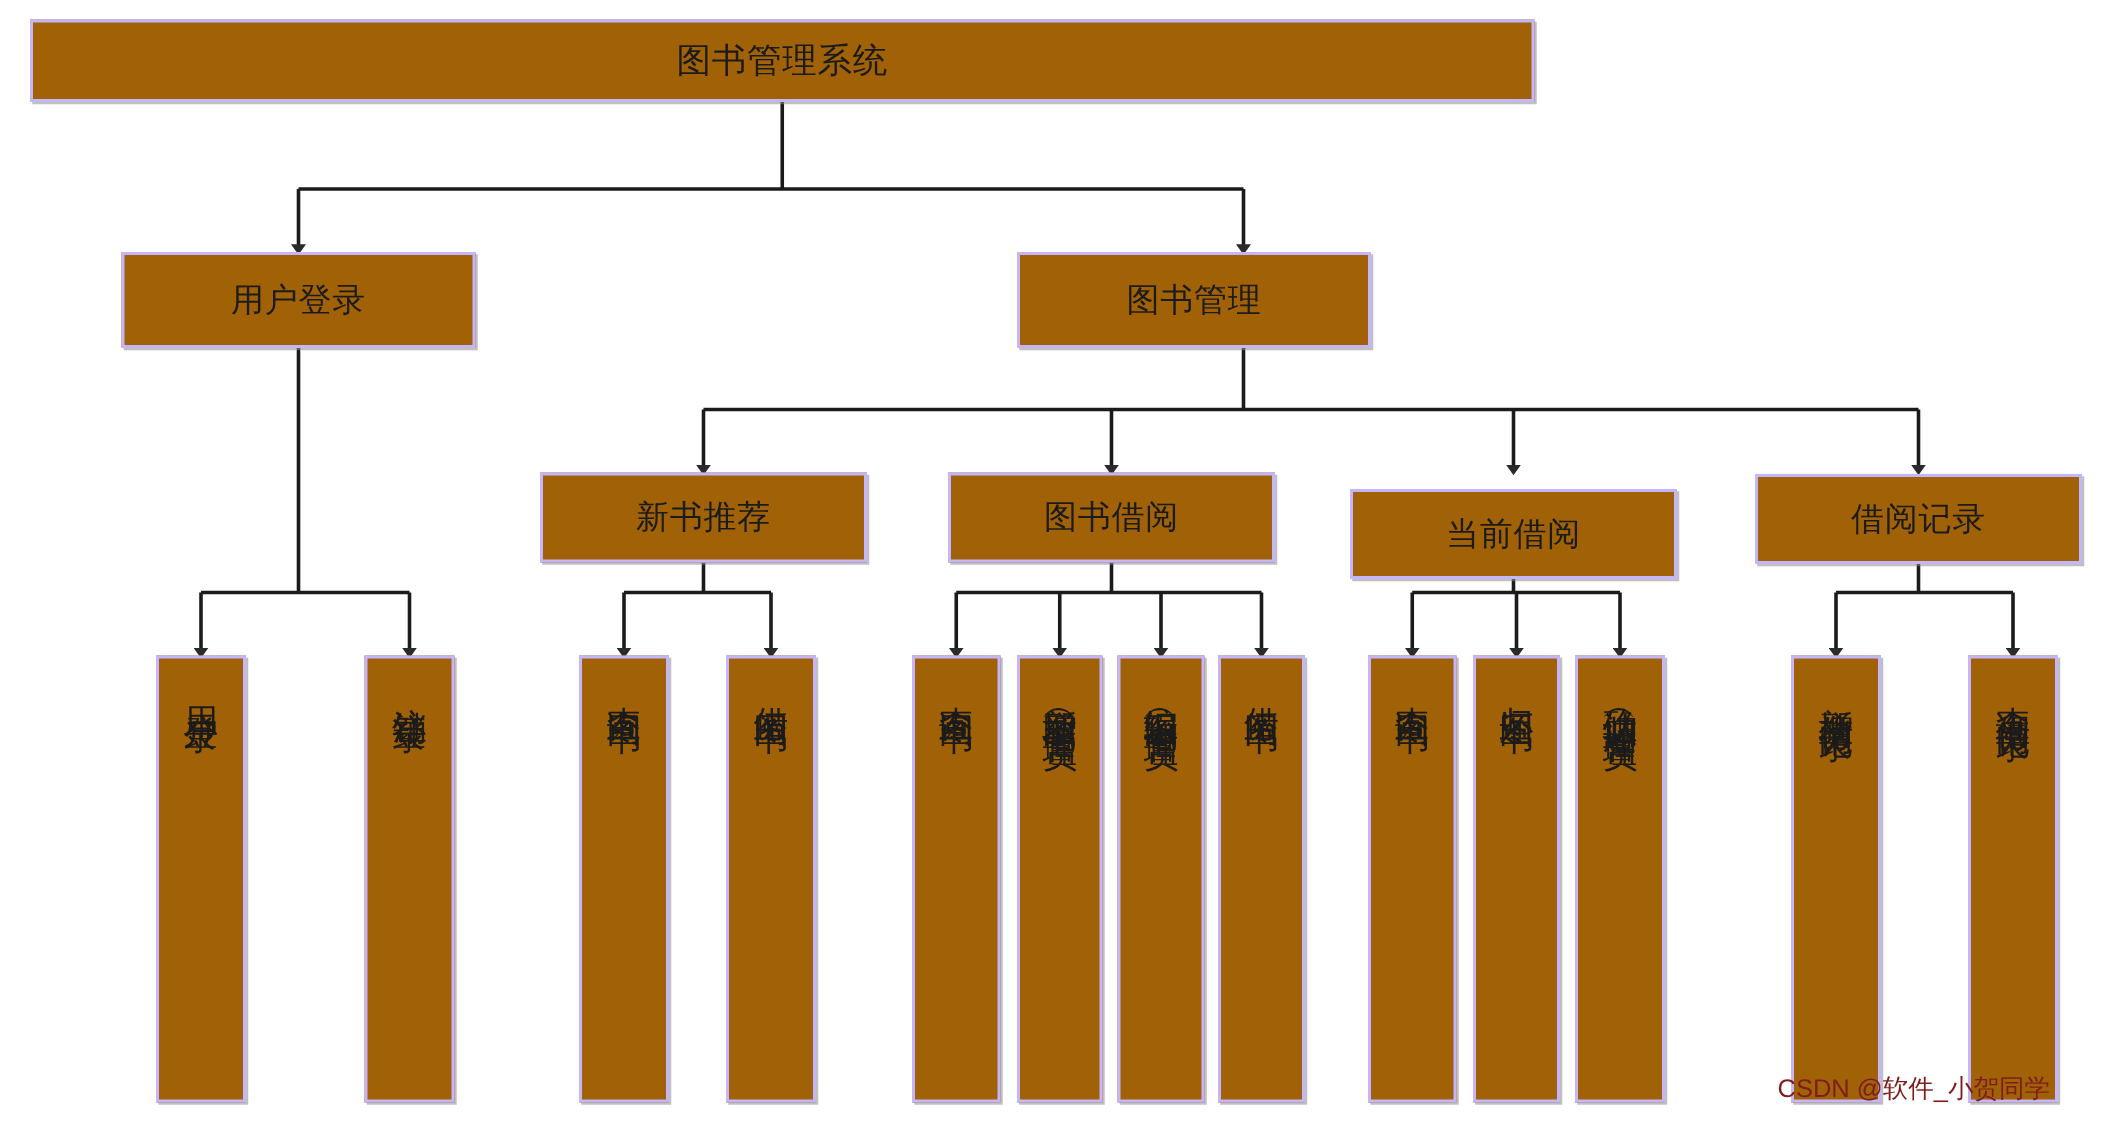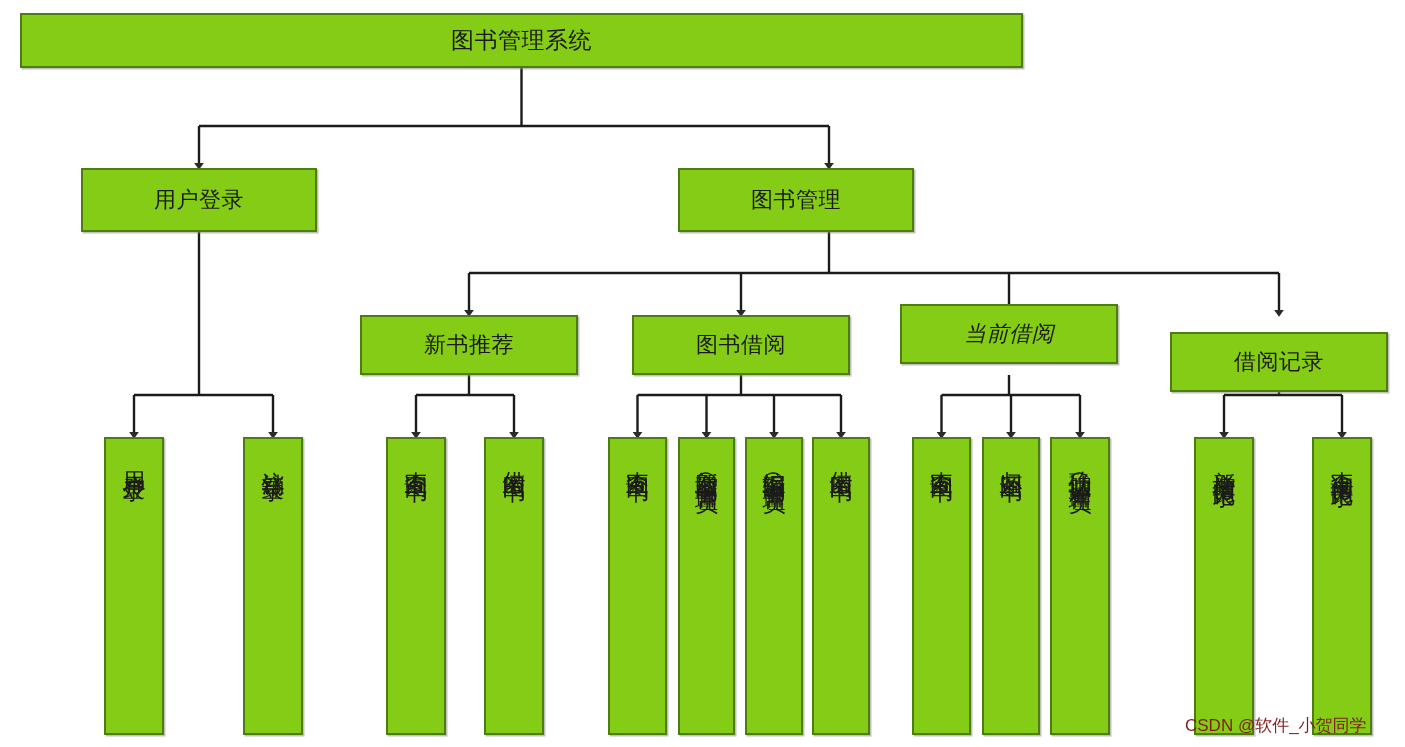--- a/index.html
+++ b/index.html
@@ -21,22 +21,22 @@
     position: absolute;
     left: 0;
     top: 0;
     width: 1405px;
     height: 747px;
     pointer-events: none;
   }
   .node {
     position: absolute;
     box-sizing: border-box;
-    background: #84cc16;
-    border: 2px solid #4d7c0f;
+    background: #a16207;
+    border: 2px solid #c4b5fd;
     box-shadow: 1.5px 1.5px 0 0 rgba(140,140,140,0.55);
     display: flex;
     align-items: center;
     justify-content: center;
     color: #1b1b1b;
   }
   .node-label {
     text-align: center;
     line-height: 1.16;
     letter-spacing: 0.5px;
@@ -127,24 +127,24 @@
       </div>
       <div class="node horizontal" style="left: 678px; top: 168px; width: 236px; height: 64px;">
         <span class="node-label">图书管理</span>
       </div>
       <div class="node horizontal" style="left: 360px; top: 315px; width: 218px; height: 60px;">
         <span class="node-label">新书推荐</span>
       </div>
       <div class="node horizontal" style="left: 632px; top: 315px; width: 218px; height: 60px;">
         <span class="node-label">图书借阅</span>
       </div>
-      <div class="node horizontal" style="left: 900px; top: 304px; width: 218px; height: 60px; font-style: italic;">
+      <div class="node horizontal" style="left: 900px; top: 326px; width: 218px; height: 60px;">
         <span class="node-label">当前借阅</span>
       </div>
-      <div class="node horizontal" style="left: 1170px; top: 332px; width: 218px; height: 60px;">
+      <div class="node horizontal" style="left: 1170px; top: 316px; width: 218px; height: 60px;">
         <span class="node-label">借阅记录</span>
       </div>
       <div class="node vertical" style="left: 104px; top: 437px; width: 60px; height: 298px;">
         <span class="node-label">用户登录</span>
       </div>
       <div class="node vertical" style="left: 243px; top: 437px; width: 60px; height: 298px;">
         <span class="node-label">注销登录</span>
       </div>
       <div class="node vertical" style="left: 386px; top: 437px; width: 60px; height: 298px;">
         <span class="node-label">查询图书</span>

